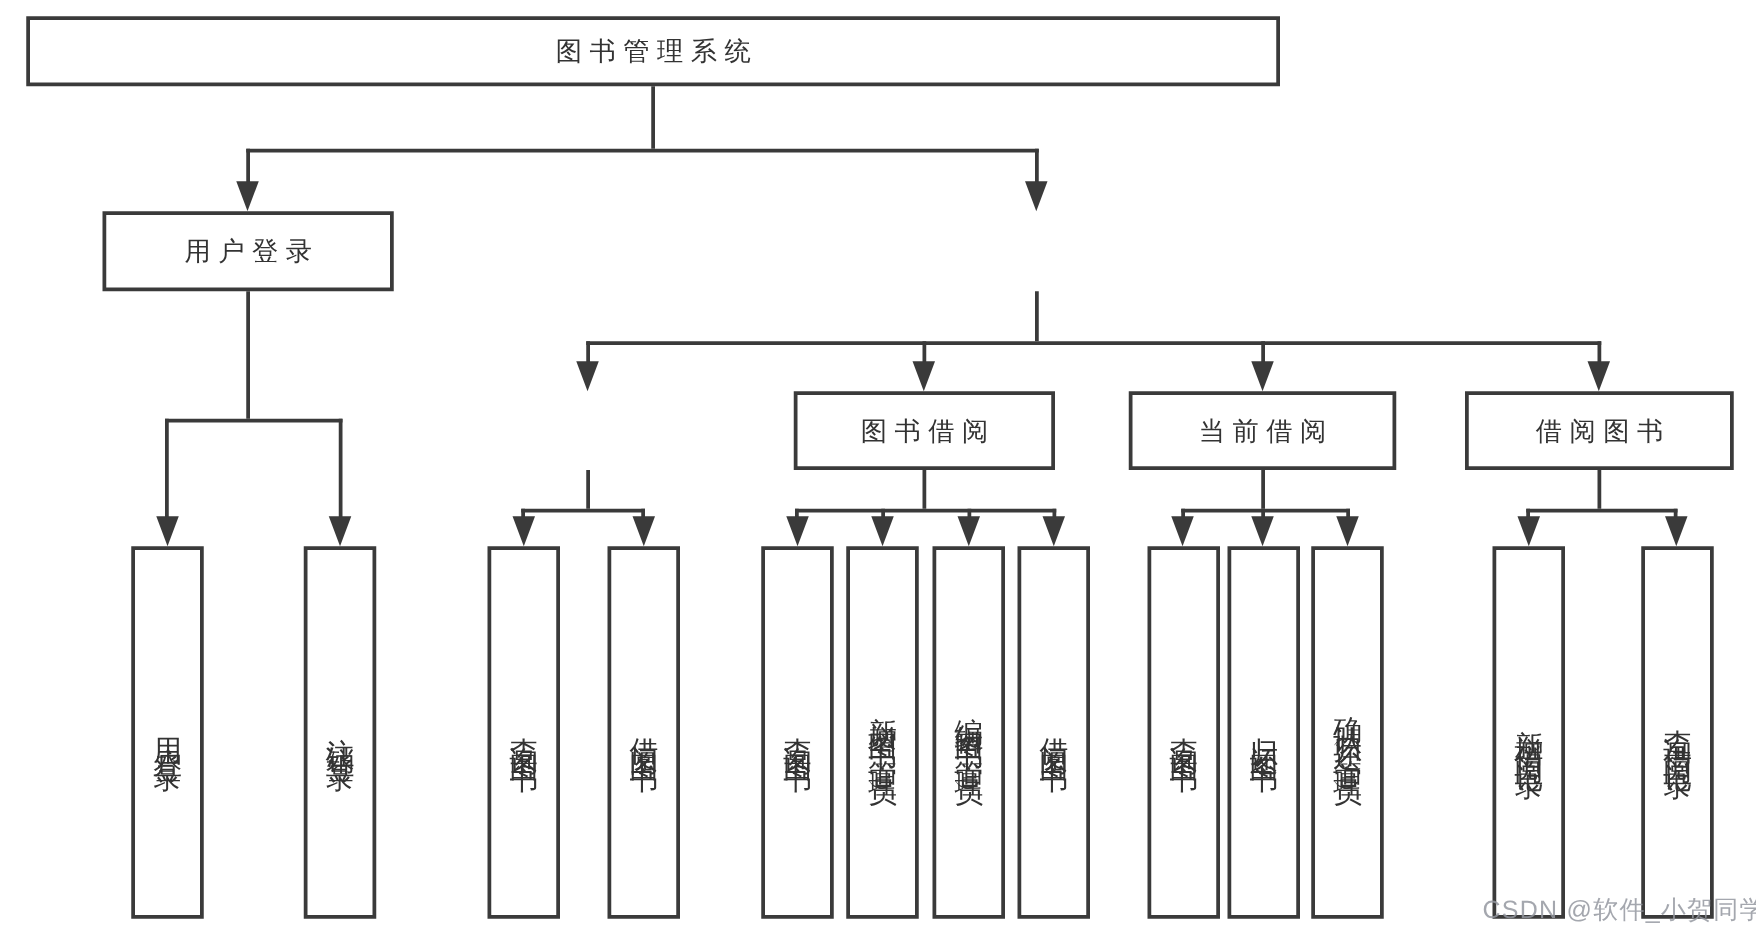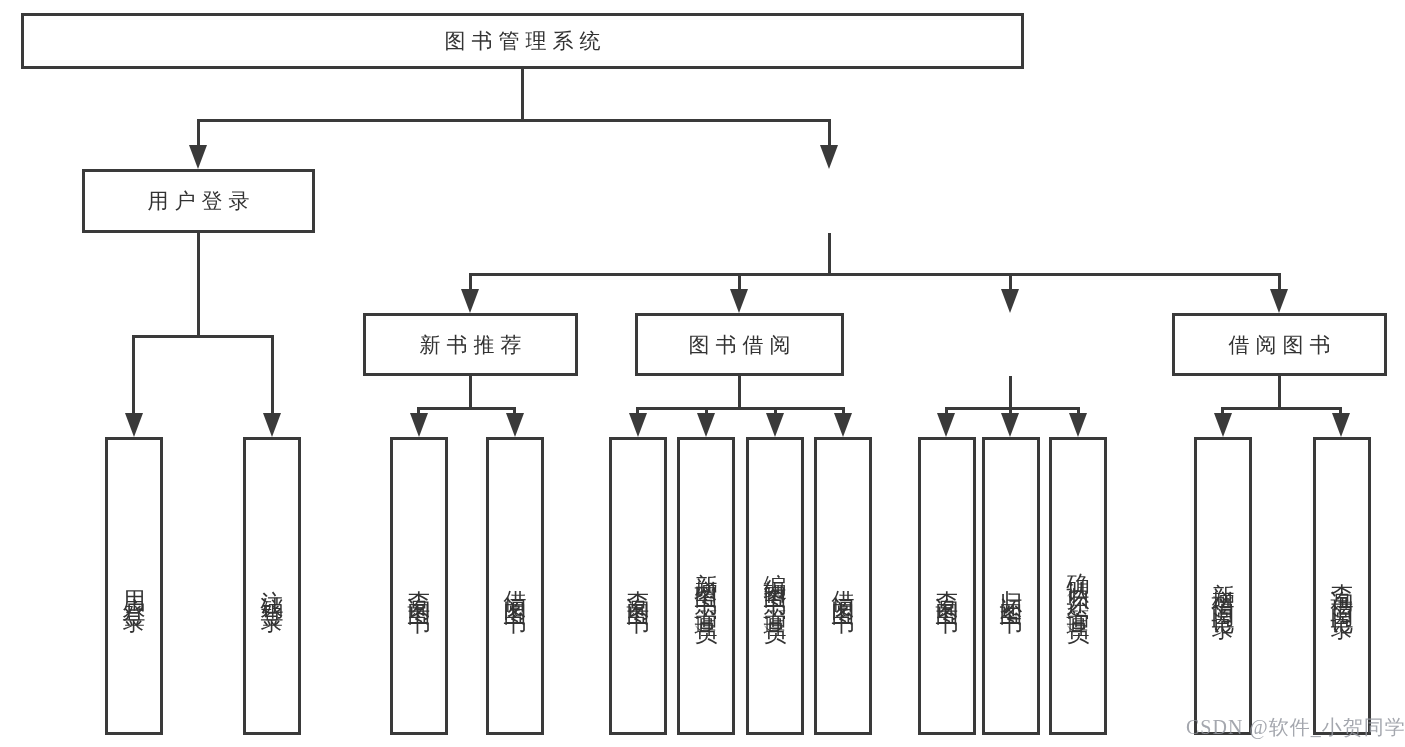--- a/index.html
+++ b/index.html
@@ -1,18 +1,18 @@
 <!DOCTYPE html>
 <html><head>
 <meta charset="utf-8">
 <style>
   html,body{margin:0;padding:0;background:#ffffff;}
   #canvas{
     position:relative;width:1405px;height:747px;background:#ffffff;overflow:hidden;
-    font-family:Liberation Serif, serif;color:#333333;
+    font-family:Liberation Sans, sans-serif;color:#333333;
   }
   
   .hbox{
     position:absolute;box-sizing:border-box;border:3px solid #3a3a3a;background:#ffffff;
     display:flex;align-items:center;justify-content:center;
     font-size:21px;letter-spacing:6px;text-indent:6px;color:#333333;
   }
   .vbox{
     position:absolute;box-sizing:border-box;border:3px solid #3a3a3a;background:#ffffff;
     top:437px;width:58px;height:298px;
@@ -40,24 +40,24 @@
 </head>
 <body>
 
 <div id="canvas">
 
   <div class="hbox" style="left:21px;top:13px;width:1003px;height:56px;">图书管理系统</div>
 
   <div class="hbox" style="left:82px;top:169px;width:233px;height:64px;">用户登录</div>
 
 
-  <div class="hbox" style="left:363px;top:313px;width:215px;height:63px;">新书推荐</div>
 
   <div class="hbox" style="left:635px;top:313px;width:209px;height:63px;">图书借阅</div>
 
+  <div class="hbox" style="left:903px;top:313px;width:214px;height:63px;">当前借阅</div>
 
   <div class="hbox" style="left:1172px;top:313px;width:215px;height:63px;">借阅图书</div>
 
   <div class="vbox" style="left:105px;">
     <span>用户登录</span>
   </div>
   <div class="vbox" style="left:243px;">
     <span>注销登录</span>
   </div>
 

